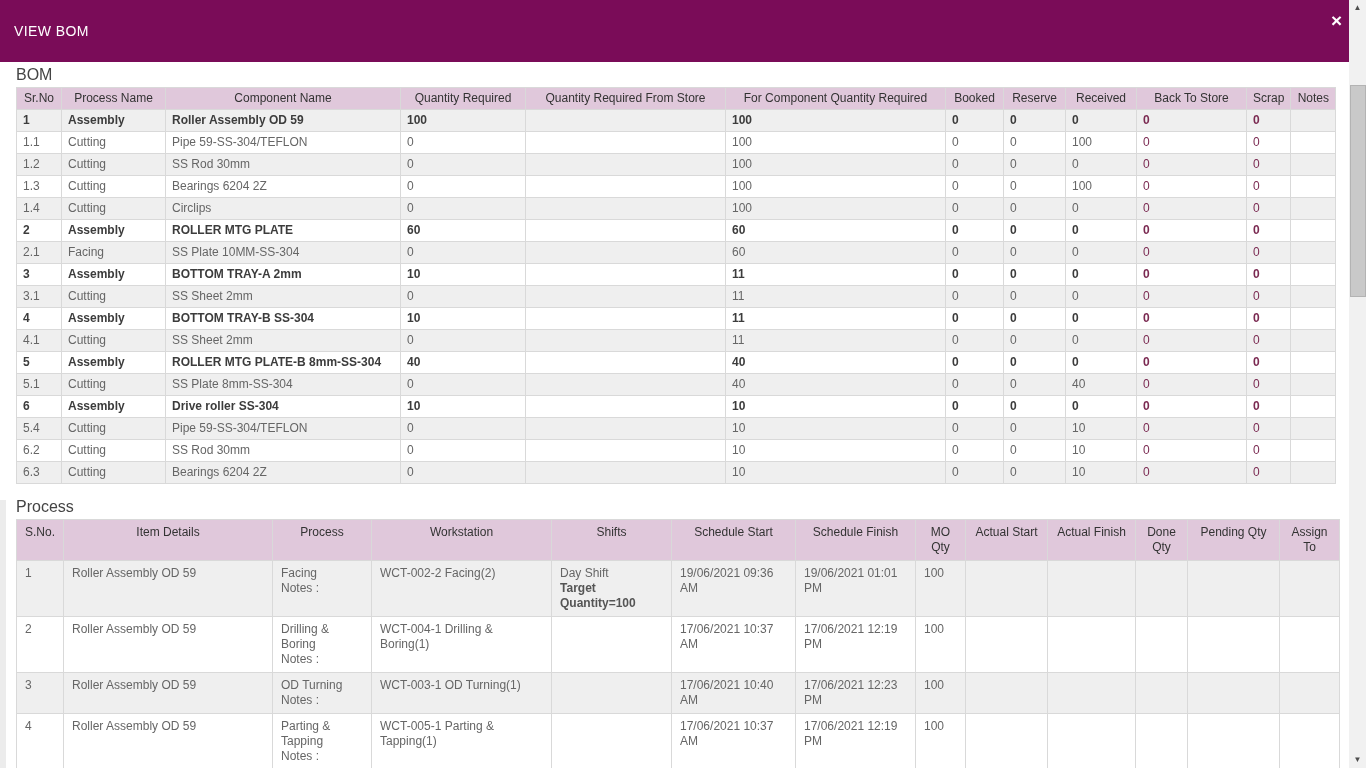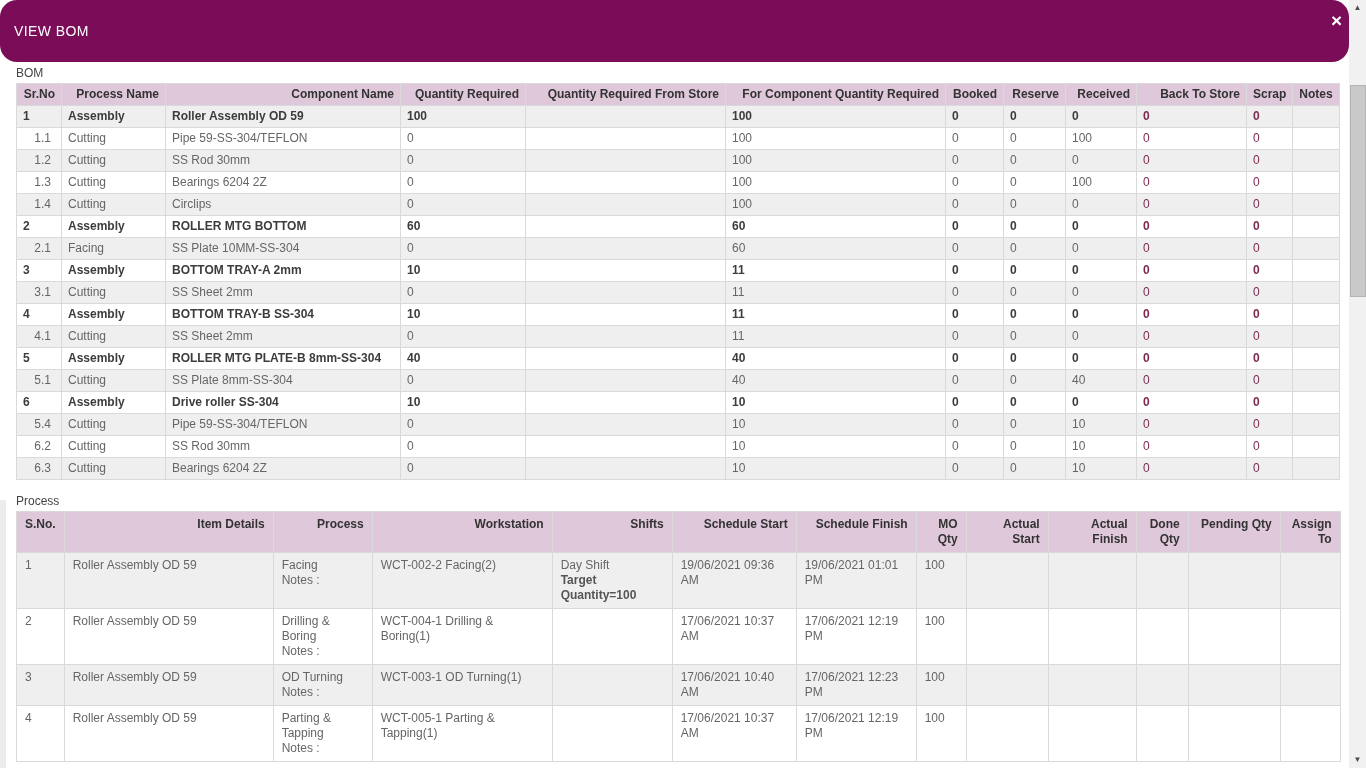--- a/index.html
+++ b/index.html
@@ -2,44 +2,44 @@
 <html><head>
 <meta charset="utf-8">
 <style>
   html,body{margin:0;padding:0;}
   body{
     width:1366px;height:768px;overflow:hidden;position:relative;
     background:#ffffff;font-family:"Liberation Sans",sans-serif;
     -webkit-font-smoothing:antialiased;
   }
   
-  .titlebar{position:absolute;top:0;left:0;width:1349px;height:62px;background:#7a0c58;border-radius:17px;}
+  .titlebar{position:absolute;top:0;left:0;width:1349px;height:62px;background:#7a0c58;}
   .titlebar .title{position:absolute;left:14px;top:23px;color:#ffffff;font-size:14px;letter-spacing:.4px;}
   .titlebar .close{position:absolute;right:7px;top:11px;color:#ffffff;font-size:19px;font-weight:bold;cursor:pointer;line-height:19px;}
   
   .vscroll{position:absolute;top:0;right:0;width:17px;height:768px;background:#f1f1f1;z-index:50;}
   .vscroll .arrow{position:absolute;left:0;width:17px;height:16px;color:#4d4d4d;font-size:8px;text-align:center;line-height:16px;cursor:pointer;}
   .vscroll .arrow.up{top:0;}
   .vscroll .arrow.down{bottom:0;}
   .vscroll .thumb{position:absolute;left:1px;top:85px;width:14px;height:210px;background:#c9c9c9;border:1px solid #b3b3b3;cursor:pointer;}
   
   .page-edge{position:absolute;left:0;top:500px;width:6px;height:268px;background:#ececec;}
   
   .content{position:absolute;top:62px;left:0;width:1349px;}
-  .section-label{margin:4px 0 3px 16px;font-size:12px;color:#444;}
+  .section-label{margin:4px 0 3px 16px;font-size:16px;color:#444;}
   .section-label.process-label{margin-top:14px;}
   table{margin-left:16px;border-collapse:collapse;table-layout:fixed;background:#fff;}
   th,td{border:1px solid #d9d9d9;font-size:12px;overflow:hidden;}
-  thead th{background:#e0c8db;color:#333;font-weight:bold;text-align:right;}
+  thead th{background:#e0c8db;color:#333;font-weight:normal;text-align:center;}
   tbody tr:nth-child(odd){background:#efefef;}
   
   #bom-table th{padding:3px 6px;line-height:15px;}
   #bom-table td{padding:3px 6px;line-height:15px;color:#666;white-space:nowrap;}
   #bom-table tr.parent td{font-weight:bold;color:#3c3c3c;}
-  #bom-table td.sr-child{text-align:right;padding-right:10px;padding-left:6px;}
+  #bom-table td.sr-child{text-align:left;padding-right:10px;padding-left:6px;}
   #bom-table td.accent{color:#7b2a52;}
   #bom-table tr.parent td.accent{color:#7b2a52;}
   
   #process-table th{padding:5px 8px;line-height:15px;vertical-align:top;}
   #process-table td{padding:5px 8px;line-height:15px;vertical-align:top;color:#666;}
   #process-table .bold-line{font-weight:bold;color:#555;}
 </style>
 </head>
 <body>
 
@@ -149,21 +149,21 @@
           <td>0</td>
           <td>0</td>
           <td>0</td>
           <td class="accent">0</td>
           <td class="accent">0</td>
           <td></td>
         </tr>
         <tr class="parent">
           <td>2</td>
           <td>Assembly</td>
-          <td>ROLLER MTG BOTTOM</td>
+          <td>ROLLER MTG PLATE</td>
           <td>60</td>
           <td></td>
           <td>60</td>
           <td>0</td>
           <td>0</td>
           <td>0</td>
           <td class="accent">0</td>
           <td class="accent">0</td>
           <td></td>
         </tr>

